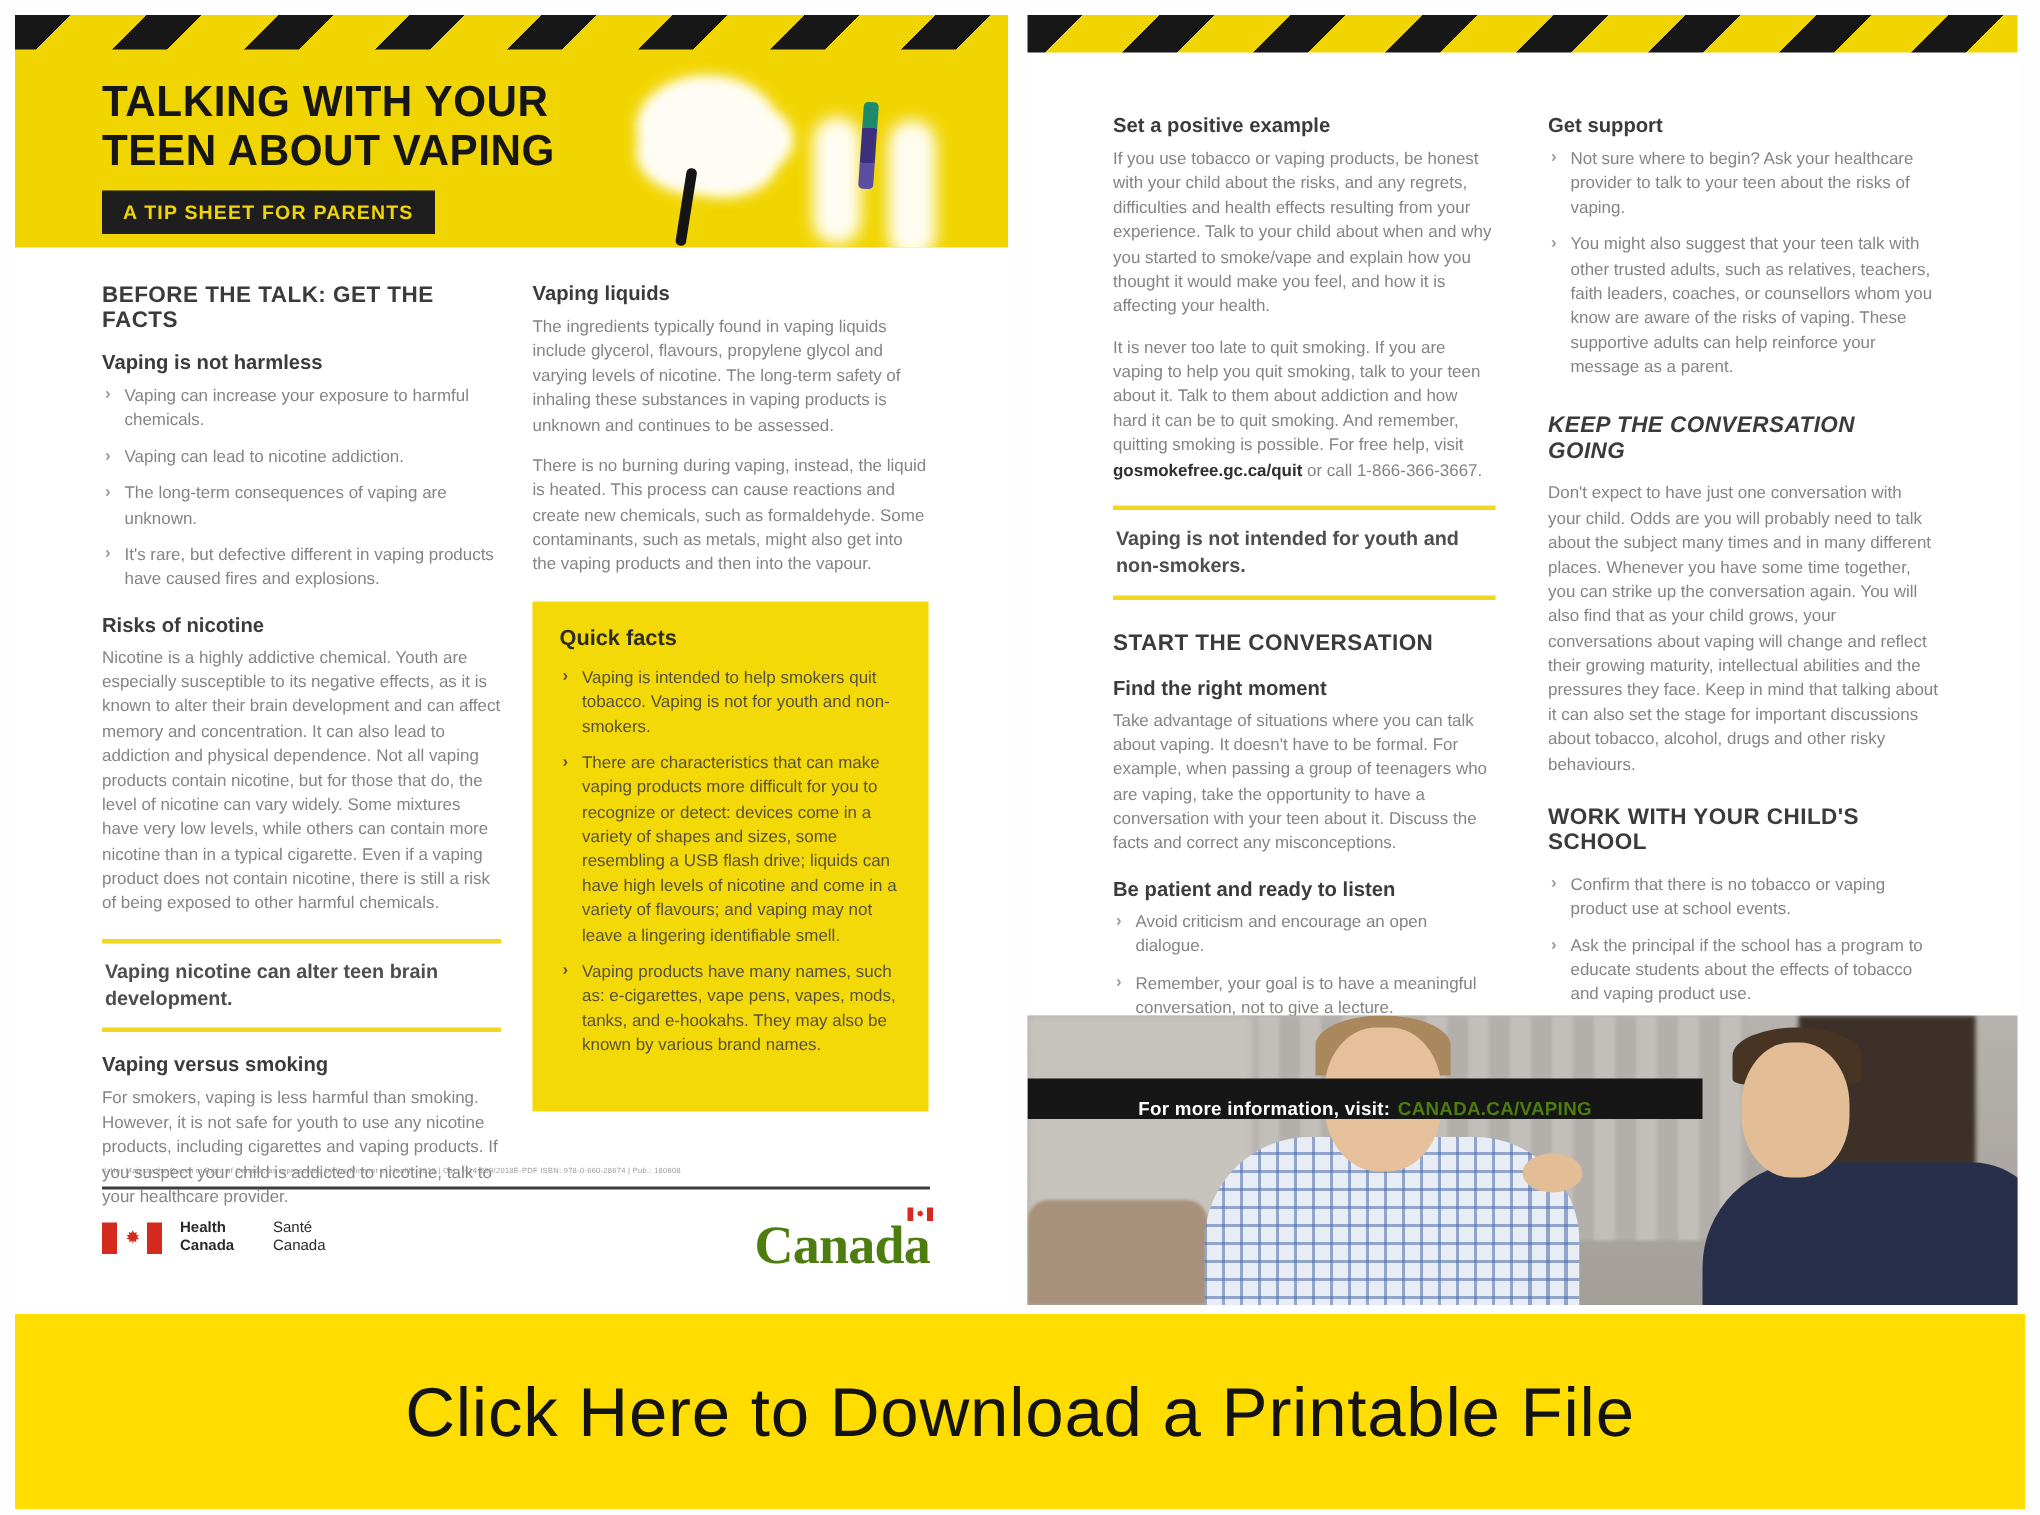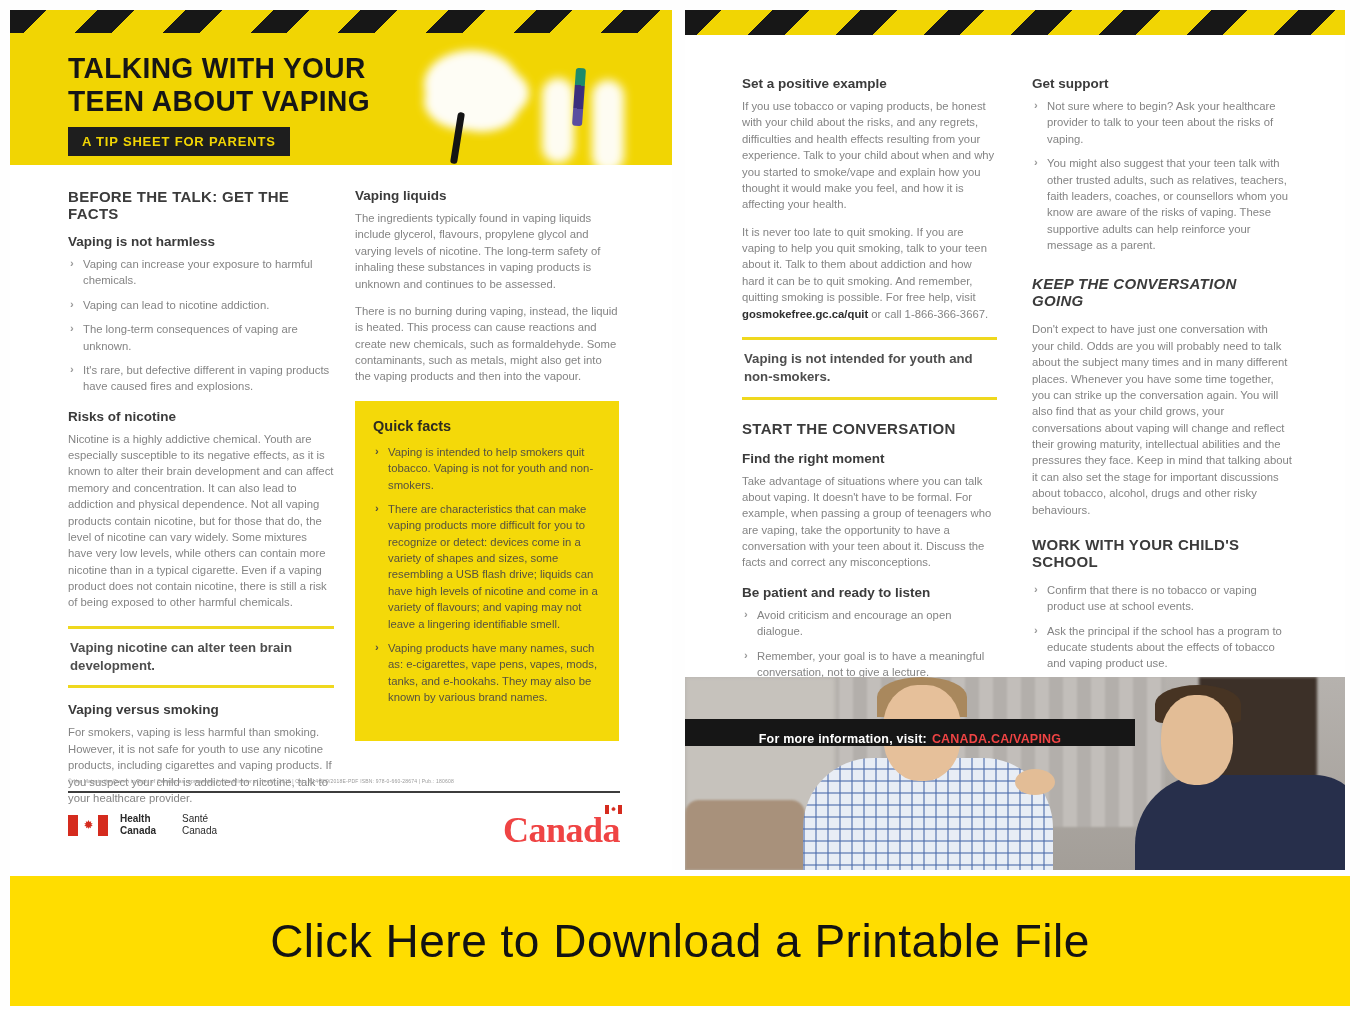--- a/index.html
+++ b/index.html
@@ -53,21 +53,21 @@
 
   .p1-footer { position:absolute; left:58px; top:768px; width:552px; }
   .copyright { font-size:5px; color:#9a9a9a; letter-spacing:.2px; white-space:nowrap; overflow:hidden; }
   .foot-rule { margin-top:7px; height:2px; background:#3c3c3c; }
   .gov-logos { position:relative; margin-top:16px; height:46px; }
   .hc-logo { position:absolute; left:0; top:4px; display:flex; align-items:center; gap:12px; }
   .flag { display:flex; width:40px; height:21px; }
   .flag .bar { width:10px; background:#d52b1e; }
   .flag .field { flex:1; background:#ffffff; display:flex; align-items:center; justify-content:center; }
   .hc-text { display:flex; gap:16px; font-size:10px; line-height:1.2; color:#2a2a2a; }
-  .wordmark { position:absolute; right:0; top:0; font-family:"Liberation Serif", serif; font-weight:700; font-size:36px; color:#ef4444; letter-spacing:-.5px; }
+  .wordmark { position:absolute; right:0; top:0; font-family:"Liberation Serif", serif; font-weight:700; font-size:36px; color:#4d7c0f; letter-spacing:-.5px; }
   .wordmark .mini-flag { position:absolute; right:-2px; top:-4px; display:flex; width:17px; height:9px; }
   .wordmark .mini-flag .bar { width:4px; background:#d52b1e; }
   .wordmark .mini-flag .field { flex:1; background:#fff; display:flex; align-items:center; justify-content:center; }
 
   
   .photo { position:absolute; left:0; top:667px; width:660px; height:193px; background:linear-gradient(#b6b2ae,#a39e98); overflow:hidden; }
   .curtain { position:absolute; left:140px; top:0; width:340px; height:150px; background:repeating-linear-gradient(90deg, #b3afab 0 14px, #c2beba 14px 28px); filter:blur(1px); }
   .window { position:absolute; right:28px; top:0; width:118px; height:132px; background:#3c3028; filter:blur(1.5px); }
   .wall-left { position:absolute; left:0; top:0; width:150px; height:193px; background:#c6c2bc; filter:blur(2px); }
   .couch { position:absolute; left:0; bottom:0; width:120px; height:70px; background:#a8917b; border-radius:14px 14px 0 0; filter:blur(1px); }
@@ -75,21 +75,21 @@
       repeating-linear-gradient(0deg, rgba(74,106,170,.55) 0 2px, transparent 2px 12px),
       repeating-linear-gradient(90deg, rgba(74,106,170,.55) 0 2px, transparent 2px 12px),
       #e8edf5; }
   .father-head { position:absolute; left:198px; top:8px; width:78px; height:96px; border-radius:44% 44% 46% 46%; background:#e6c09a; }
   .father-hair { position:absolute; left:192px; top:0; width:90px; height:40px; border-radius:50% 50% 0 0; background:#a9885d; }
   .teen-sweater { position:absolute; right:-20px; bottom:-10px; width:230px; height:105px; border-radius:70px 50px 0 0; background:#272f4b; }
   .teen-head { position:absolute; right:112px; top:18px; width:72px; height:90px; border-radius:46%; background:#e3bd96; }
   .teen-hair { position:absolute; right:104px; top:8px; width:86px; height:38px; border-radius:50% 50% 10% 10%; background:#473423; }
   .hand { position:absolute; left:330px; top:92px; width:40px; height:26px; border-radius:50%; background:#e3bd96; }
   .info-bar { position:absolute; left:0; top:2px; width:450px; height:27px; background:#161616; display:flex; align-items:flex-end; justify-content:center; font-size:12.5px; font-weight:700; color:#ffffff; letter-spacing:.2px;margin-top:40px; }
-  .info-bar .link { color:#ef4444; margin-left:5px; }
+  .info-bar .link { color:#4d7c0f; margin-left:5px; }
 
   .download-banner { position:absolute; left:10px; top:876px; width:1340px; height:130px; background:#ffdd00; display:flex; align-items:center; justify-content:center; cursor:pointer; }
   .download-banner span { font-size:46px; font-weight:400; color:#131313; letter-spacing:.5px; }
 </style>
 </head>
 <body>
 
 <div class="canvas">
 
   <div class="page page1">

